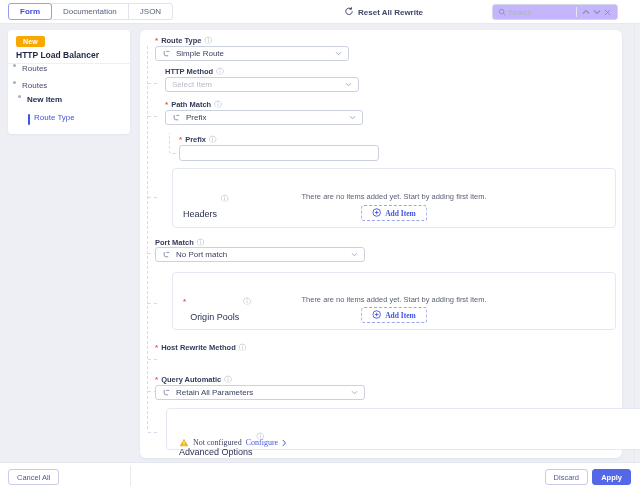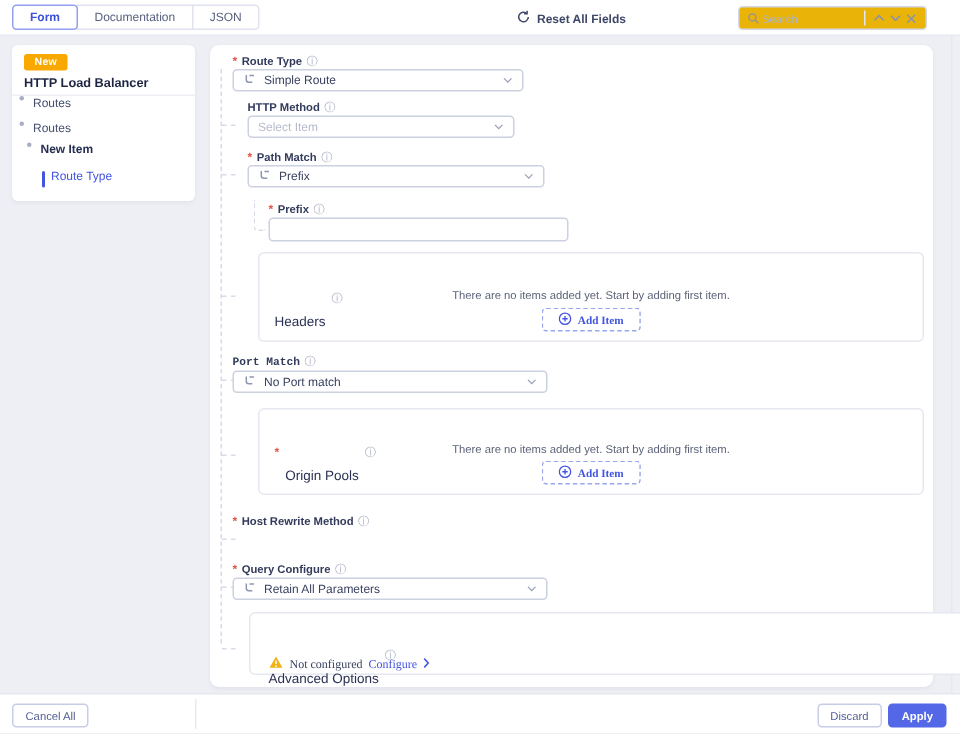--- a/index.html
+++ b/index.html
@@ -10,21 +10,21 @@
     -webkit-font-smoothing:antialiased;
   }
   
   .topbar { position:absolute; top:0; left:0; right:0; height:24px; background:#fff; border-bottom:1px solid #e7e9f1; z-index:5; }
   .tabs { position:absolute; left:8px; top:3px; display:flex; height:17px; }
   .tab { display:flex; align-items:center; padding:0 11px; font-size:8px; color:#59617f; background:#fff; border:1px solid #e0e3ee; margin-left:-1px; cursor:pointer; }
   .tab:first-child { margin-left:0; }
   .tab.last { border-radius:0 3px 3px 0; }
   .tab.active { border:1px solid #94a0ef; color:#3d50d8; font-weight:700; border-radius:3px; z-index:2; }
   .reset { position:absolute; left:344px; top:4px; height:16px; display:flex; align-items:center; gap:4px; font-size:8px; font-weight:600; color:#3f4768; cursor:pointer; }
-  .searchbox { position:absolute; left:492px; top:4px; width:126px; height:16px; border:1px solid #d3d7e5; border-radius:3px; background:#eab308; display:flex; align-items:center; padding:0 4px; }
+  .searchbox { position:absolute; left:492px; top:4px; width:126px; height:16px; border:1px solid #d3d7e5; border-radius:3px; background:#c4b5fd; display:flex; align-items:center; padding:0 4px; }
   .searchbox input { flex:1; min-width:0; border:0; outline:0; font-size:7.5px; color:#3a4260; font-family:"Liberation Sans",sans-serif; background:transparent; }
   .searchbox input::placeholder { color:#aeb3c6; }
   .sdiv { width:1px; height:10px; background:#e3e6ef; margin:0 3px; }
   .sic { display:flex; align-items:center; justify-content:center; width:11px; height:12px; cursor:pointer; }
   
   .content { position:absolute; top:24px; left:0; right:0; bottom:27px; background:#edeff4; }
   .scrolltrack { position:absolute; top:0; right:0; bottom:0; width:6px; background:#eef0f4; border-left:1px solid #e6e8ef; }
   
   .side { position:absolute; left:8px; top:6px; width:122px; height:104px; background:#fff; border-radius:4px; box-shadow:0 1px 3px rgba(40,50,100,.06); }
   .badge { position:absolute; left:8px; top:6px; background:#f9a800; color:#fff; font-size:7px; font-weight:700; padding:2px 7px; border-radius:2px; letter-spacing:.2px; }
@@ -76,21 +76,21 @@
       <div class="tab">Documentation</div>
       <div class="tab last">JSON</div>
     </div>
     <div class="reset">
       <span>
         <svg width="10" height="10" viewBox="0 0 10 10">
             <path d="M8.2 5.3a3.2 3.2 0 1 1-1-2.3" fill="none" stroke="#3f4768" stroke-width="1"></path>
             <path d="M7.4 1.2v2h-2" fill="none" stroke="#3f4768" stroke-width="1"></path>
           </svg>
       </span>
-      <span>Reset All Fields</span>
+      <span>Reset All Rewrite</span>
     </div>
     <div class="searchbox">
       <span class="sic">
         <svg width="9" height="9" viewBox="0 0 10 10">
             <circle cx="4" cy="4" r="2.6" fill="none" stroke="#8a92ac" stroke-width="1"></circle>
             <path d="M6 6l2.4 2.4" stroke="#8a92ac" stroke-width="1"></path>
           </svg>
       </span>
       <input type="text" placeholder="Search" style="">
       <span class="sdiv"></span>
@@ -158,21 +158,21 @@
               <path d="M1 1.5L4 4.5L7 1.5" fill="none" stroke="#9aa2b8" stroke-width="1.1"></path>
             </svg>
         </span>
       </div>
 
       <div class="stub" style="top:44px; height:10px;"></div>
       <div class="lblrow" style="left:25px; top:37px;">
         <span class="lbl">HTTP Method</span>
         <span class="info">ⓘ</span>
       </div>
-      <div class="select" style="left:25px; top:47px; width:178px;">
+      <div class="select" style="left:25px; top:47px; width:194px;">
         <span class="ph">Select Item</span>
         <span class="chev">
           <svg width="7" height="5" viewBox="0 0 8 6">
               <path d="M1 1.5L4 4.5L7 1.5" fill="none" stroke="#9aa2b8" stroke-width="1.1"></path>
             </svg>
         </span>
       </div>
 
       <div class="stub" style="top:77px; height:10px;"></div>
       <div class="lblrow" style="left:25px; top:70px;">
@@ -217,21 +217,21 @@
             <svg width="9" height="9" viewBox="0 0 10 10">
                 <circle cx="5" cy="5" r="4.2" fill="none" stroke="#4254e0" stroke-width="1"></circle>
                 <path d="M5 3v4M3 5h4" stroke="#4254e0" stroke-width="1"></path>
               </svg>
           </span>
           <span>Add Item</span>
         </div>
       </div>
 
       <div class="stub" style="top:214px; height:10px;"></div>
-      <div class="lblrow" style="left:15px; top:208px;font-family:Liberation Mono, monospace;">
+      <div class="lblrow" style="left:15px; top:208px;">
         <span class="lbl">Port Match</span>
         <span class="info">ⓘ</span>
       </div>
       <div class="select" style="left:15px; top:217px; width:210px;">
         <span>
           <svg width="9" height="9" viewBox="0 0 9 9">
               <path d="M2.2 1v3.1q0 1.7 1.7 1.7h2.3" fill="none" stroke="#8d95b0" stroke-width="1"></path>
               <path d="M4.3 1.4h3" fill="none" stroke="#8d95b0" stroke-width="1"></path>
             </svg>
         </span>
@@ -265,21 +265,21 @@
       <div class="stub" style="top:320px; height:10px;"></div>
       <div class="lblrow" style="left:15px; top:313px;">
         <span class="req">*</span>
         <span class="lbl">Host Rewrite Method</span>
         <span class="info">ⓘ</span>
       </div>
 
       <div class="stub" style="top:352px; height:10px;"></div>
       <div class="lblrow" style="left:15px; top:345px;">
         <span class="req">*</span>
-        <span class="lbl">Query Configure</span>
+        <span class="lbl">Query Automatic</span>
         <span class="info">ⓘ</span>
       </div>
       <div class="select" style="left:15px; top:355px; width:210px;">
         <span>
           <svg width="9" height="9" viewBox="0 0 9 9">
               <path d="M2.2 1v3.1q0 1.7 1.7 1.7h2.3" fill="none" stroke="#8d95b0" stroke-width="1"></path>
               <path d="M4.3 1.4h3" fill="none" stroke="#8d95b0" stroke-width="1"></path>
             </svg>
         </span>
         <span class="val">Retain All Parameters</span>

